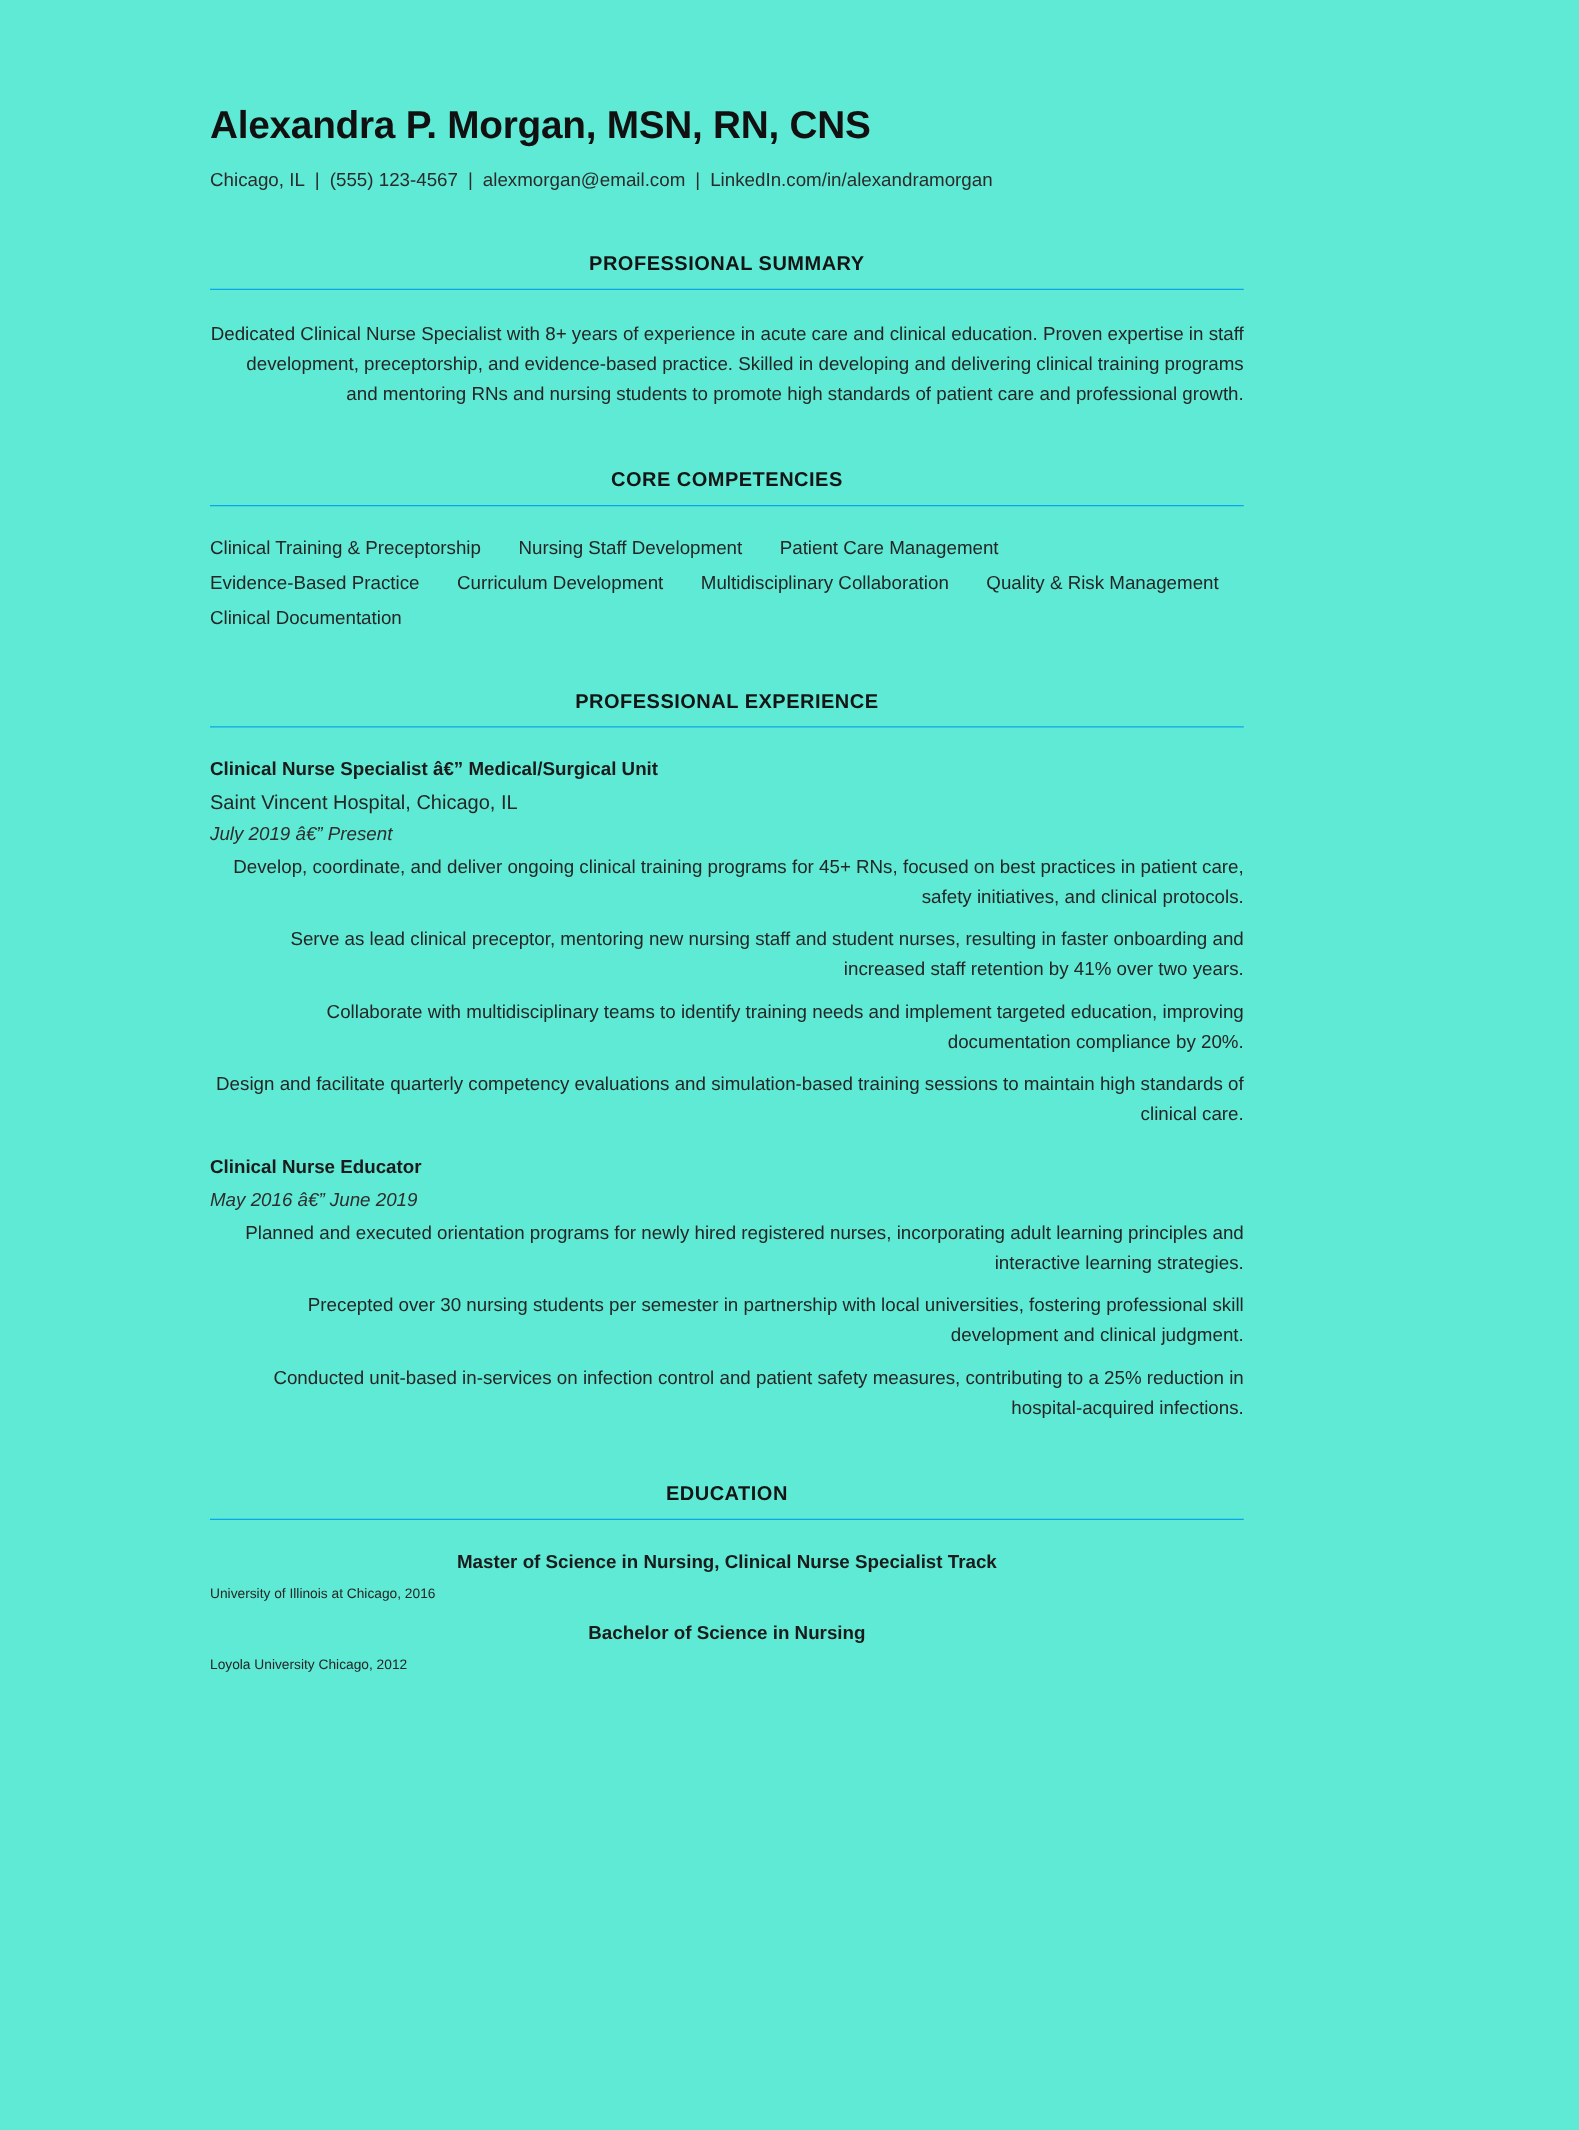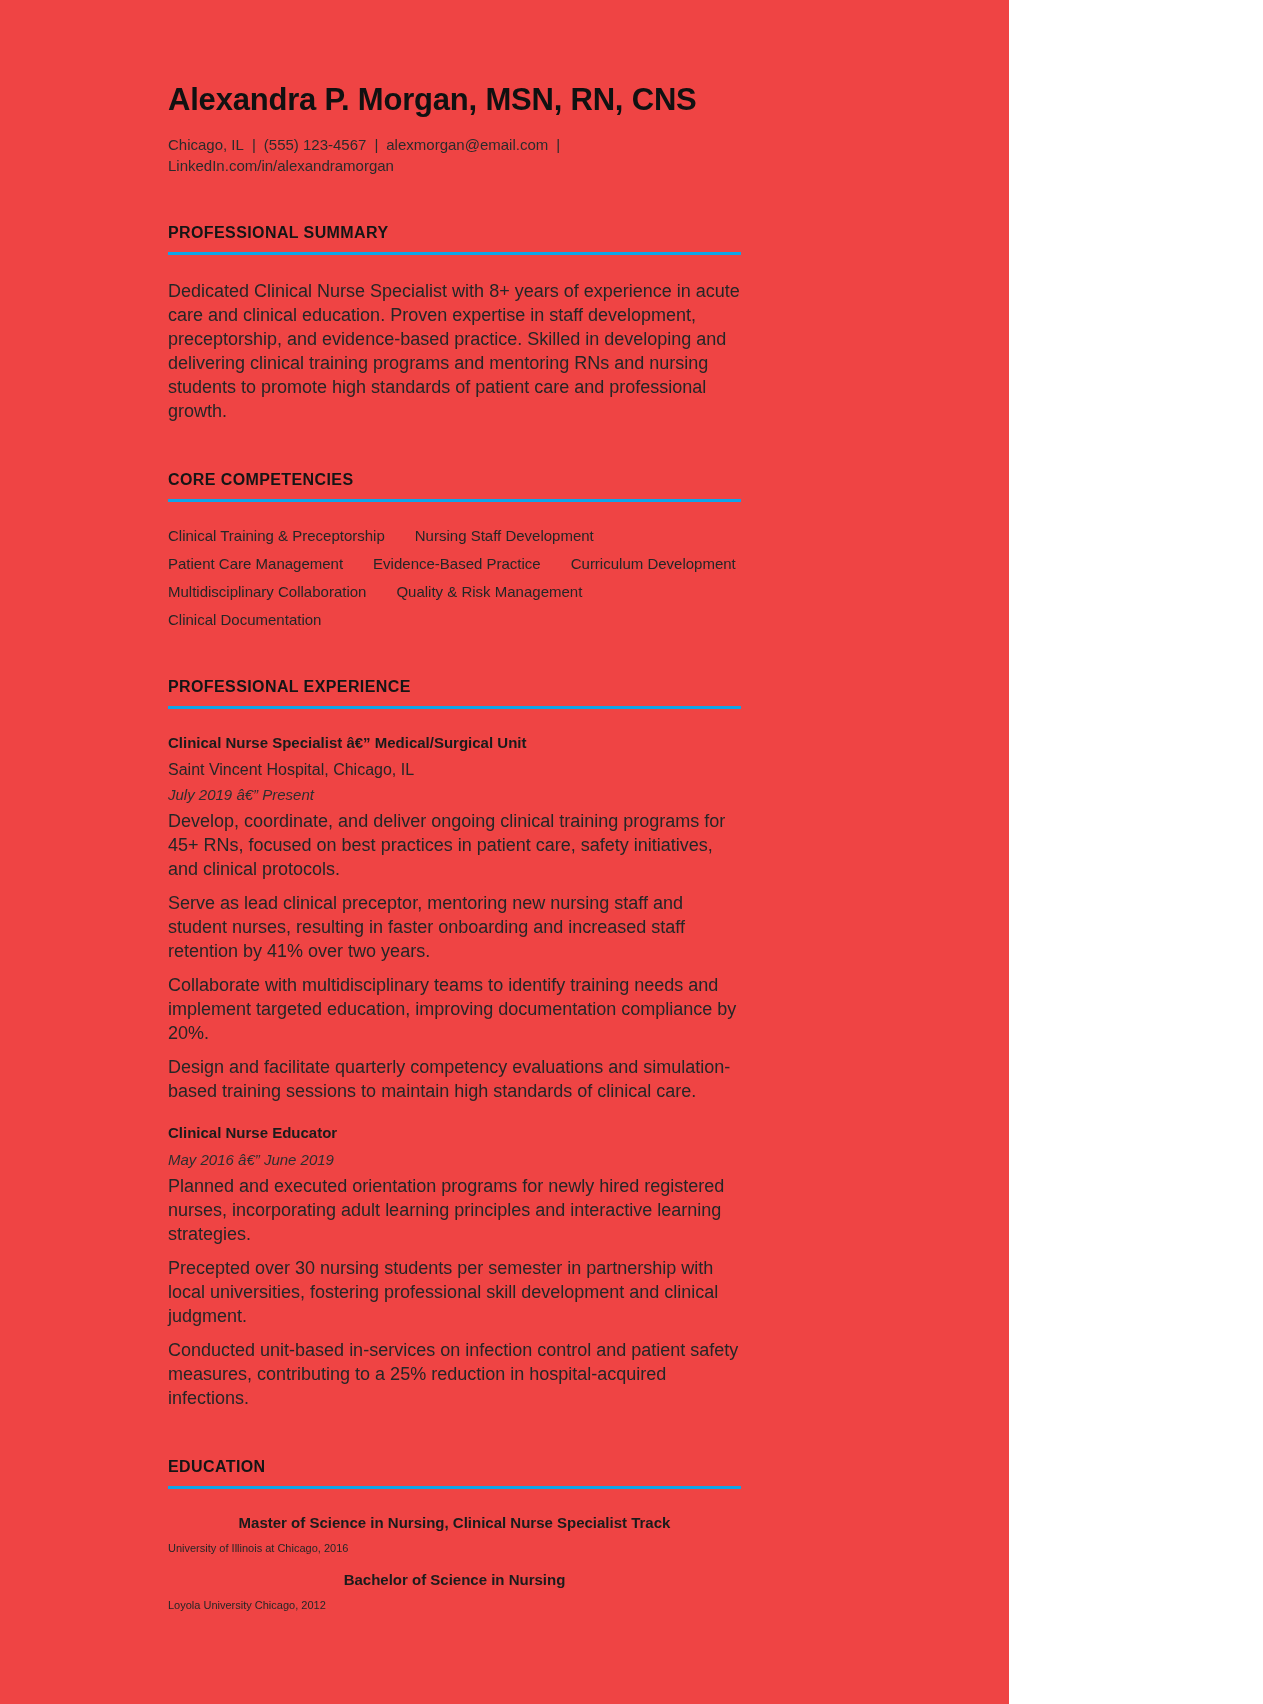--- a/index.html
+++ b/index.html
@@ -2,23 +2,23 @@
 <html><head>
 <meta charset="utf-8">
 <style>
   * { box-sizing: border-box; }
   html, body { margin: 0; padding: 0; background: #ffffff; }
   body {
     font-family: "Liberation Sans", "DejaVu Sans", sans-serif;
     color: #222222;
   }
   .page {
-    width: 1009px;
+    width: 1263px;
     min-height: 1704px;
-    background: #ef4444;
+    background: #5eead4;
     padding: 82px 268px 60px 168px;
   }
   
   .name {
     font-size: 31px;
     font-weight: 700;
     color: #111111;
     margin: 0 0 16px 0;
     letter-spacing: -0.2px;
     line-height: 1.15;
@@ -35,28 +35,30 @@
   }
   
   .section { margin-top: 48px; }
   .section-heading {
     font-size: 16px;
     font-weight: 700;
     color: #151515;
     letter-spacing: 0.4px;
     margin: 0;
     padding-bottom: 10px;
-    border-bottom: 3px solid #0ea5e9;
+    border-bottom: 1px solid #0ea5e9;
+    text-align: center;
   }
   .section-body { margin-top: 24px; }
   p.body-text {
-    font-size: 18px;
+    font-size: 15px;
     line-height: 24px;
     color: #262626;
     margin: 0 0 10px 0;
+    text-align: right;
   }
   
   .competency-list {
     display: flex;
     flex-wrap: wrap;
     column-gap: 30px;
     row-gap: 8px;
     font-size: 15px;
     color: #262626;
     line-height: 20px;

